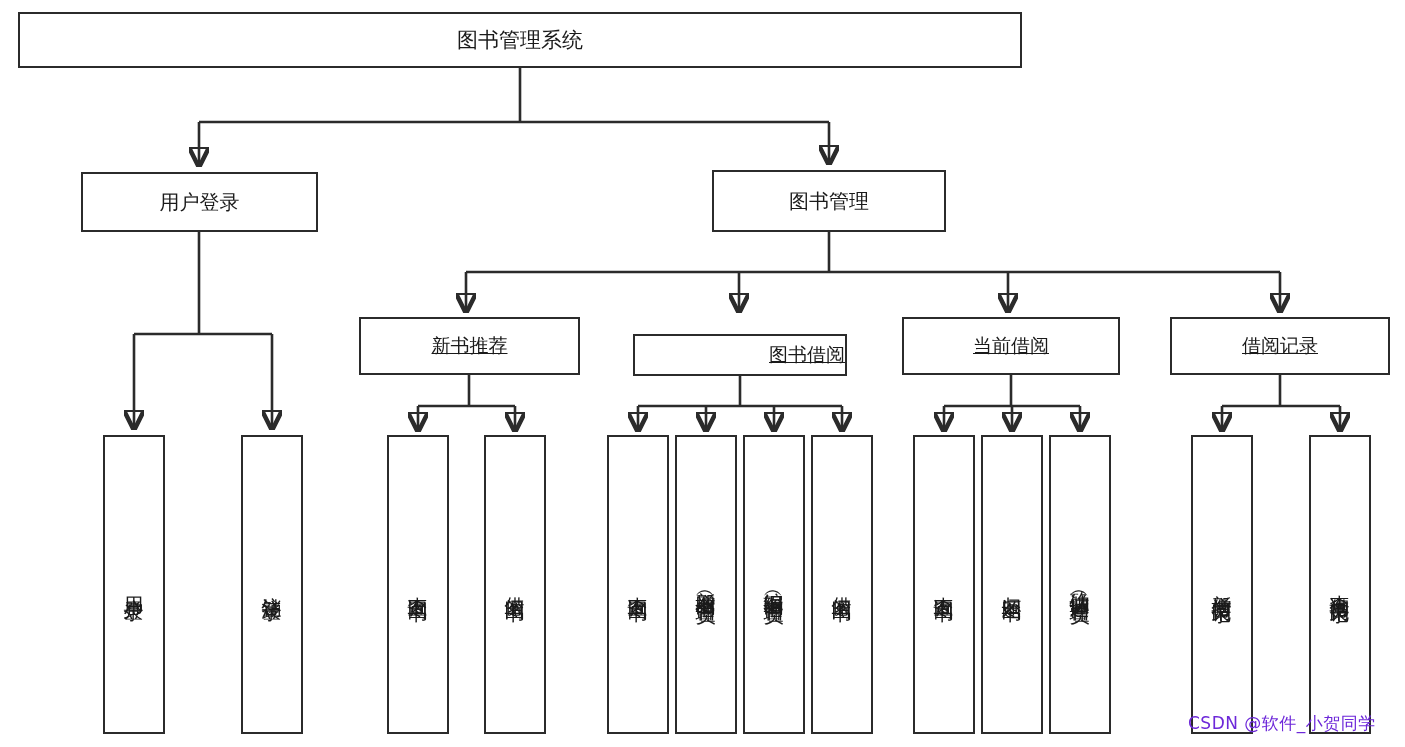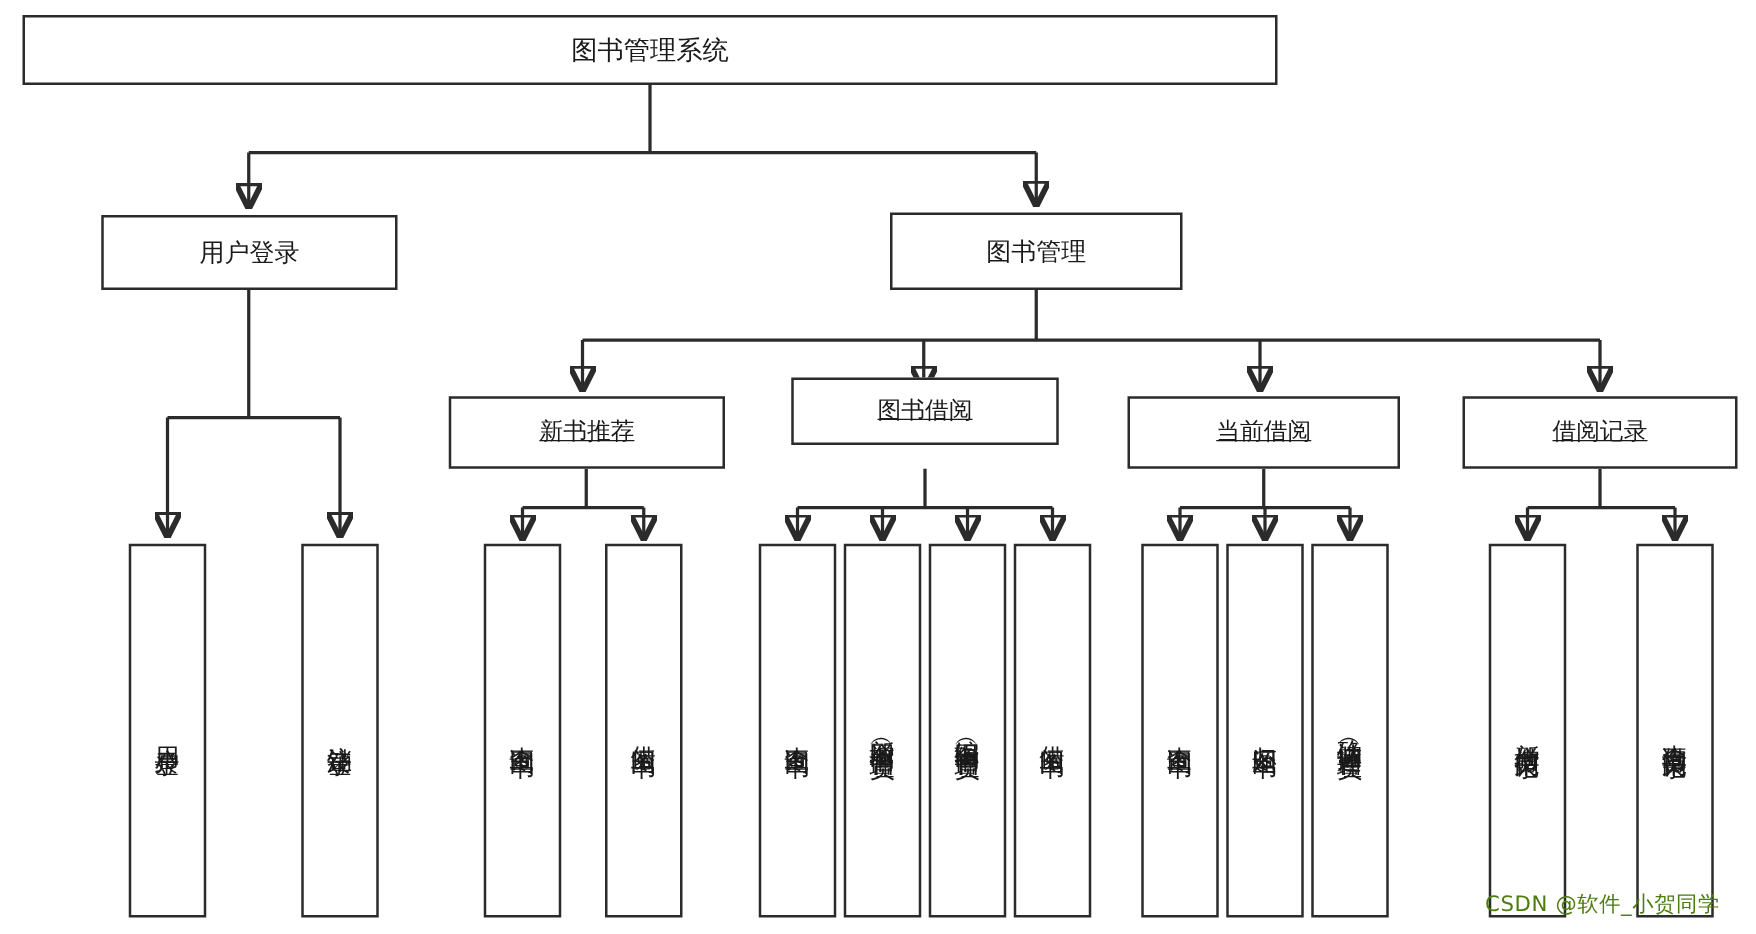--- a/index.html
+++ b/index.html
@@ -53,21 +53,21 @@
   #wires path, #wires line{
     stroke:#2b2b2b;
     stroke-width:2.6;
     fill:none;
   }
   .wm{
     position:absolute;
     left:1188px;
     top:712px;
     font-size:17px;
-    color:#4d7c0f;
+    color:#6d28d9;
     letter-spacing:0.5px;
     white-space:nowrap;
   }
 </style>
 </head>
 <body>
 
 <div id="canvas">
 
   <svg id="wires" viewBox="0 0 1405 747">
@@ -127,21 +127,21 @@
   </div>
 
   <div class="node lvl1" style="left:712px;top:170px;width:234px;height:62px;text-align:center;">
     <span>图书管理</span>
   </div>
 
   <div class="node lvl2" style="left:359px;top:317px;width:221px;height:58px;">
     <span>新书推荐</span>
   </div>
 
-  <div class="node lvl2" style="left:633px;top:302px;width:214px;height:54px;">
+  <div class="node lvl2" style="left:633px;top:334px;width:214px;height:42px;justify-content:flex-end;">
     <span>图书借阅</span>
   </div>
 
   <div class="node lvl2" style="left:902px;top:317px;width:218px;height:58px;">
     <span>当前借阅</span>
   </div>
 
   <div class="node lvl2" style="left:1170px;top:317px;width:220px;height:58px;">
     <span>借阅记录</span>
   </div>

